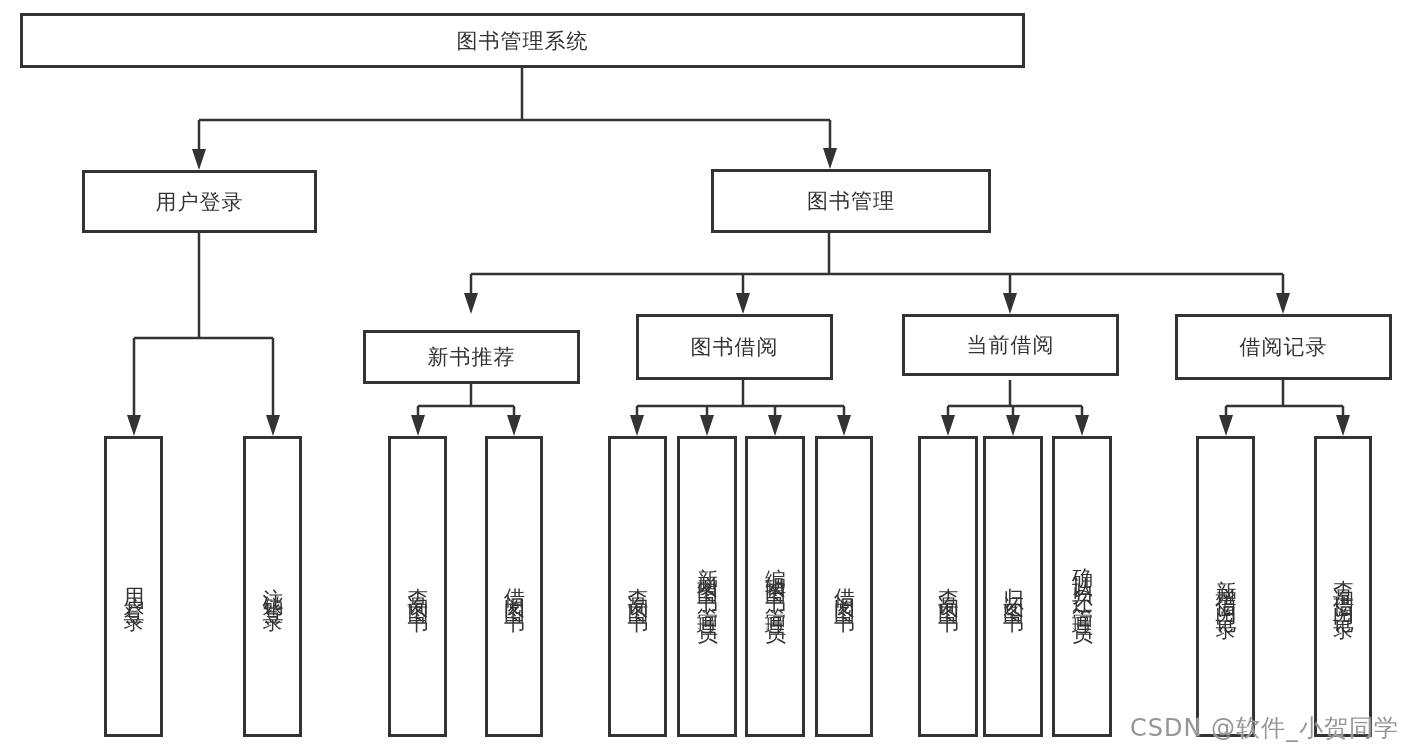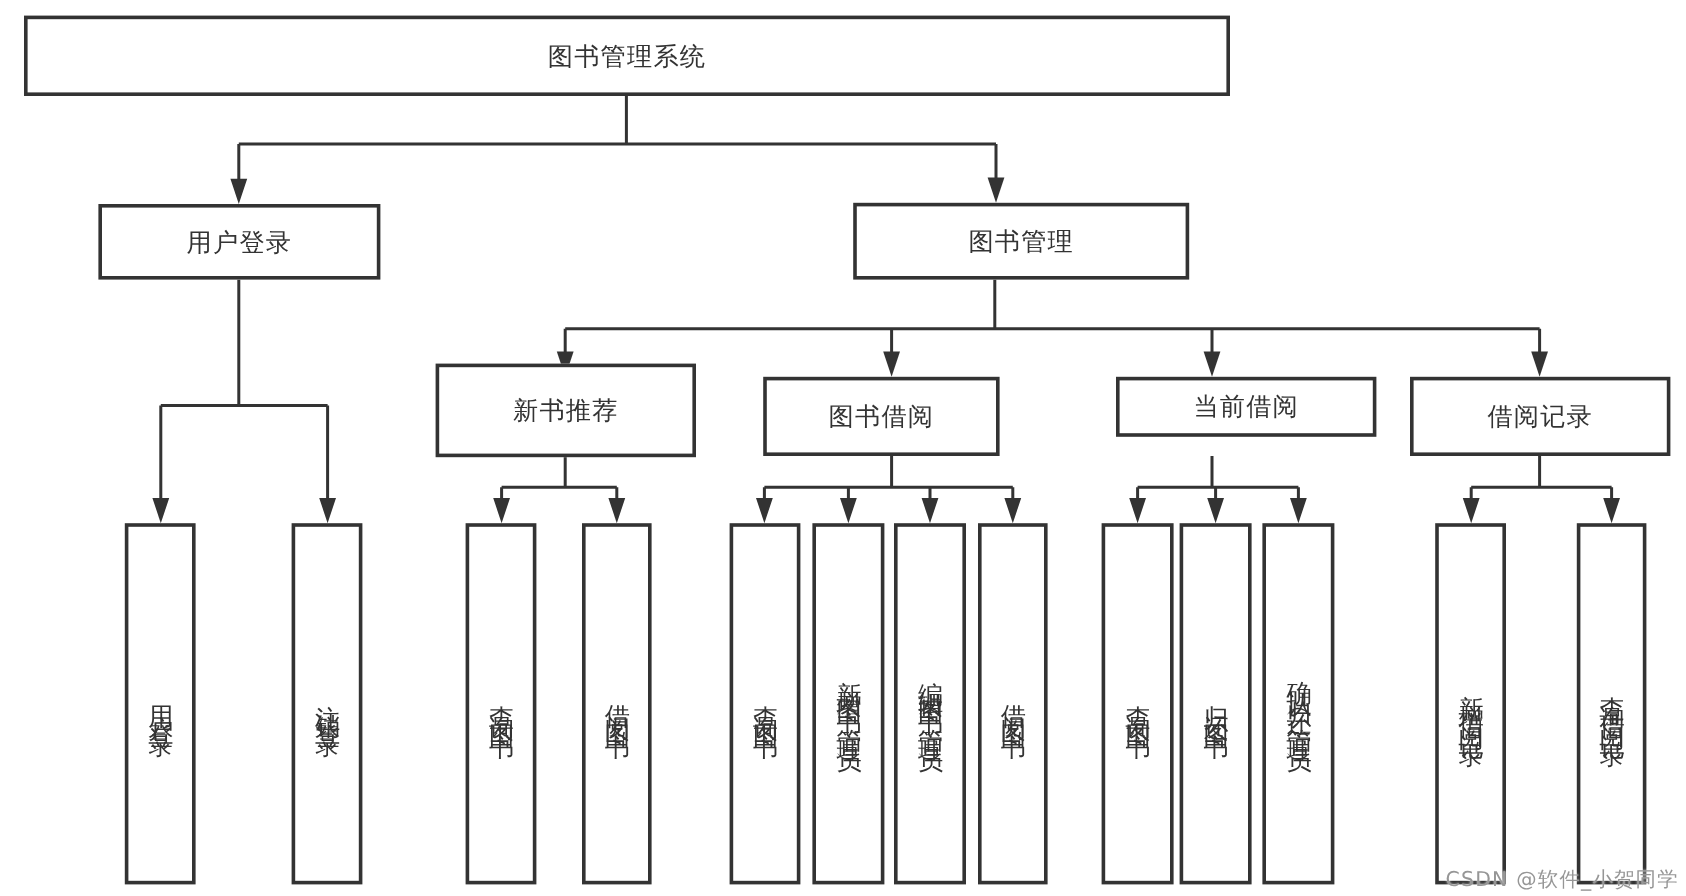--- a/index.html
+++ b/index.html
@@ -15,21 +15,21 @@
   }
   .node .lbl{
     font-size:21px;color:#333333;letter-spacing:1px;white-space:nowrap;
   }
   .vnode .lbl{
     writing-mode:vertical-rl;text-orientation:mixed;
     letter-spacing:8px;white-space:normal;line-height:1;
   }
   .watermark{
     position:absolute;right:6px;bottom:3px;z-index:2;
-    font-size:17px;color:#969696;letter-spacing:1px;
+    font-size:24px;color:#969696;letter-spacing:1px;
     text-shadow:0 0 2px #ffffff;
   }
 </style>
 </head>
 <body>
 
 <div class="stage">
 
   <svg class="connectors" width="1405" height="747" viewBox="0 0 1405 747" aria-hidden="true">
     <path fill="none" stroke="#333333" stroke-width="2.5" d="
@@ -56,38 +56,38 @@
       <polygon points="768,415 782,415 775,436"></polygon>
       <polygon points="837,415 851,415 844,436"></polygon>
       <polygon points="941,415 955,415 948,436"></polygon>
       <polygon points="1006,415 1020,415 1013,436"></polygon>
       <polygon points="1075,415 1089,415 1082,436"></polygon>
       <polygon points="1219,415 1233,415 1226,436"></polygon>
       <polygon points="1336,415 1350,415 1343,436"></polygon>
     </g>
   </svg>
 
-  <div class="node" style="left:20px;top:13px;width:1005px;height:67px">
+  <div class="node" style="left:20px;top:13px;width:1005px;height:55px">
     <span class="lbl">图书管理系统</span>
   </div>
 
   <div class="node" style="left:82px;top:170px;width:235px;height:63px">
     <span class="lbl">用户登录</span>
   </div>
   <div class="node" style="left:711px;top:169px;width:280px;height:64px">
     <span class="lbl">图书管理</span>
   </div>
 
-  <div class="node" style="left:363px;top:303px;width:217px;height:78px">
+  <div class="node" style="left:363px;top:330px;width:217px;height:54px">
     <span class="lbl">新书推荐</span>
   </div>
   <div class="node" style="left:636px;top:314px;width:197px;height:66px">
     <span class="lbl">图书借阅</span>
   </div>
-  <div class="node" style="left:930px;top:314px;width:217px;height:50px">
+  <div class="node" style="left:902px;top:314px;width:217px;height:62px">
     <span class="lbl">当前借阅</span>
   </div>
   <div class="node" style="left:1175px;top:314px;width:217px;height:66px">
     <span class="lbl">借阅记录</span>
   </div>
 
   <div class="node vnode" style="left:104px;top:436px;width:59px;height:301px">
     <span class="lbl">用户登录</span>
   </div>
   <div class="node vnode" style="left:243px;top:436px;width:59px;height:301px">

